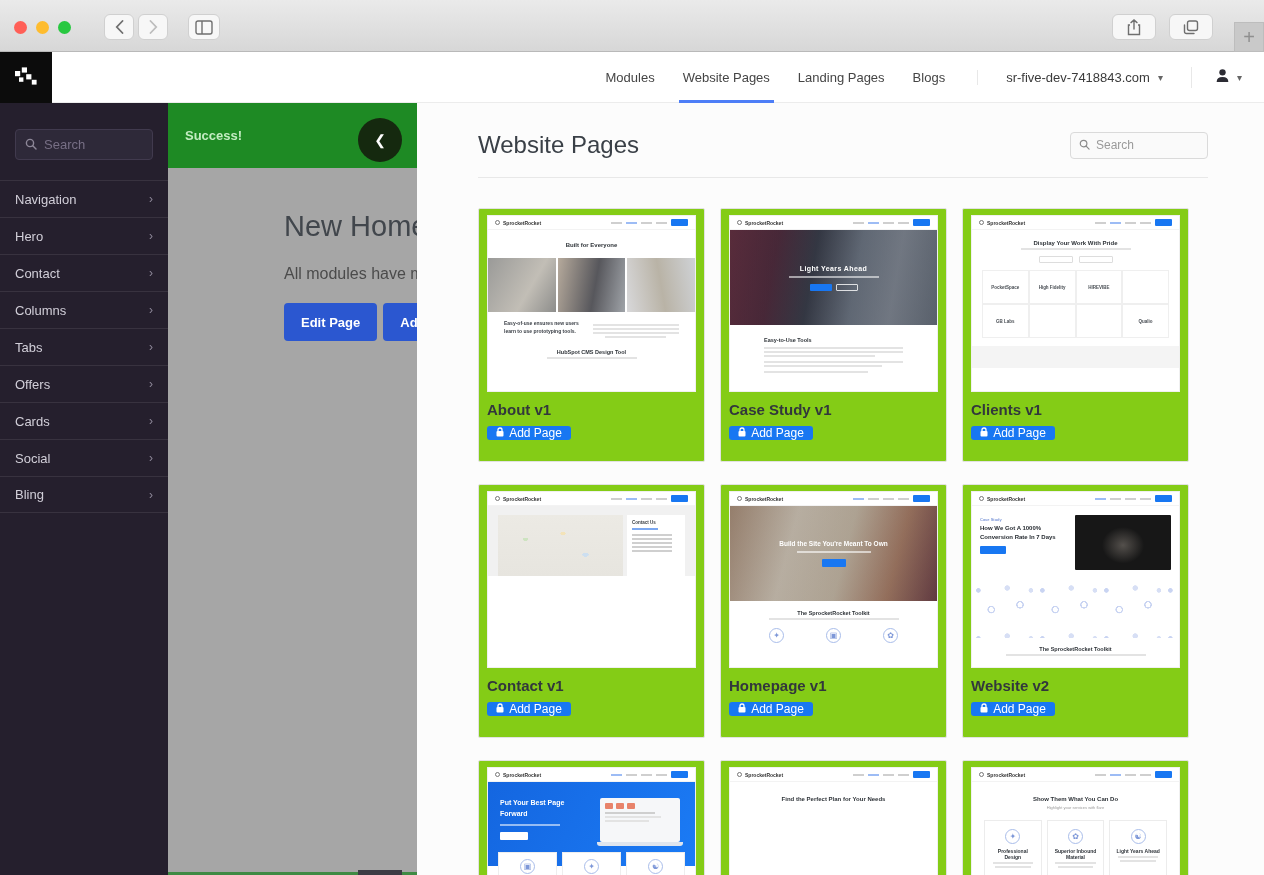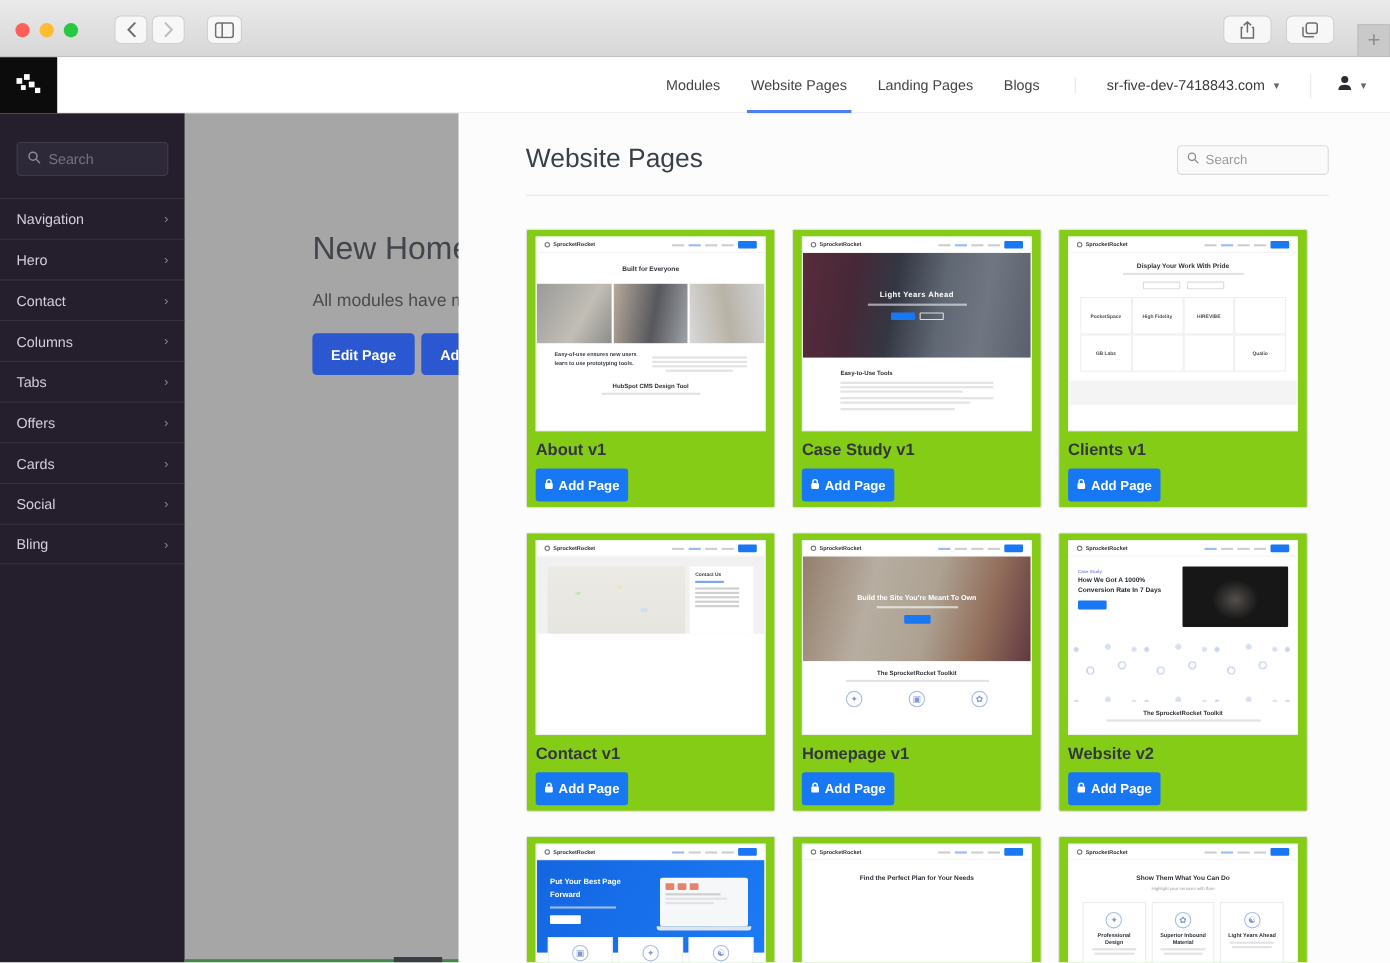--- a/index.html
+++ b/index.html
@@ -74,22 +74,22 @@
     display:flex; align-items:center; padding:0 8px; gap:6px; }
   .main-search input { border:none; outline:none; background:transparent; font-size:12px; color:#777; width:95px;
     font-family:"Liberation Sans", sans-serif; }
   .main-search input::placeholder { color:#9a9a9a; }
   .main-divider { position:absolute; left:61px; top:74px; right:56px; height:1px; background:#e8e8e8; }
   .grid { position:absolute; left:61px; top:105px; width:711px; display:grid;
     grid-template-columns:repeat(3,227px); gap:22px 15px; }
   .card { width:227px; height:254px; background:#84cc16; border:1px solid #e2e2e2; border-radius:2px; padding:6px 8px 0; }
   .thumb { height:177px; border:1px solid #f0f0f0; background:#fff; overflow:hidden; position:relative; }
   .card-label { margin-top:9px; font-size:15px; font-weight:bold; color:#32373c; }
-  .add-btn { margin-top:8px; width:84px; height:30px; background:#1877f2; border:none; border-radius:3px;
-    color:#fff; font-weight:bold; font-size:12px; display:flex; align-items:center; justify-content:center; gap:5px;
+  .add-btn { margin-top:8px; width:84px; height:14px; background:#1877f2; border:none; border-radius:3px;
+    color:#fff; font-weight:normal; font-size:12px; display:flex; align-items:center; justify-content:center; gap:5px;
     cursor:pointer; font-family:"Liberation Sans", sans-serif; }
 
   
   .mini-nav { height:14px; display:flex; align-items:center; justify-content:space-between;
     padding:0 7px; border-bottom:1px solid #f3f3f3; background:#fff; }
   .brand { display:flex; align-items:center; gap:3px; }
   .brand-dot { width:5px; height:5px; border-radius:50%; border:1px solid #777; }
   .brand-name { font-size:5px; font-weight:bold; color:#333; }
   .mini-links { display:flex; align-items:center; gap:4px; }
   .mini-link { width:11px; height:2px; background:#cfcfcf; }
@@ -334,20 +334,26 @@
         <span>Social</span>
         <span class="arrow">›</span>
       </div>
     <div class="side-item">
         <span>Bling</span>
         <span class="arrow">›</span>
       </div>
   </div>
 
   <div class="editor">
+    <div class="toast">
+      <span class="toast-label">Success!</span>
+      <div class="toast-circle">
+        <span>❮</span>
+      </div>
+    </div>
     <div class="modal-title">New Home P</div>
     <div class="modal-body">All modules have ma</div>
     <div class="modal-btns">
       <button class="modal-btn">Edit Page</button>
       <button class="modal-btn">Add A</button>
     </div>
     <div class="editor-bottom-line"></div>
     <div class="editor-bottom-dark"></div>
   </div>
 

